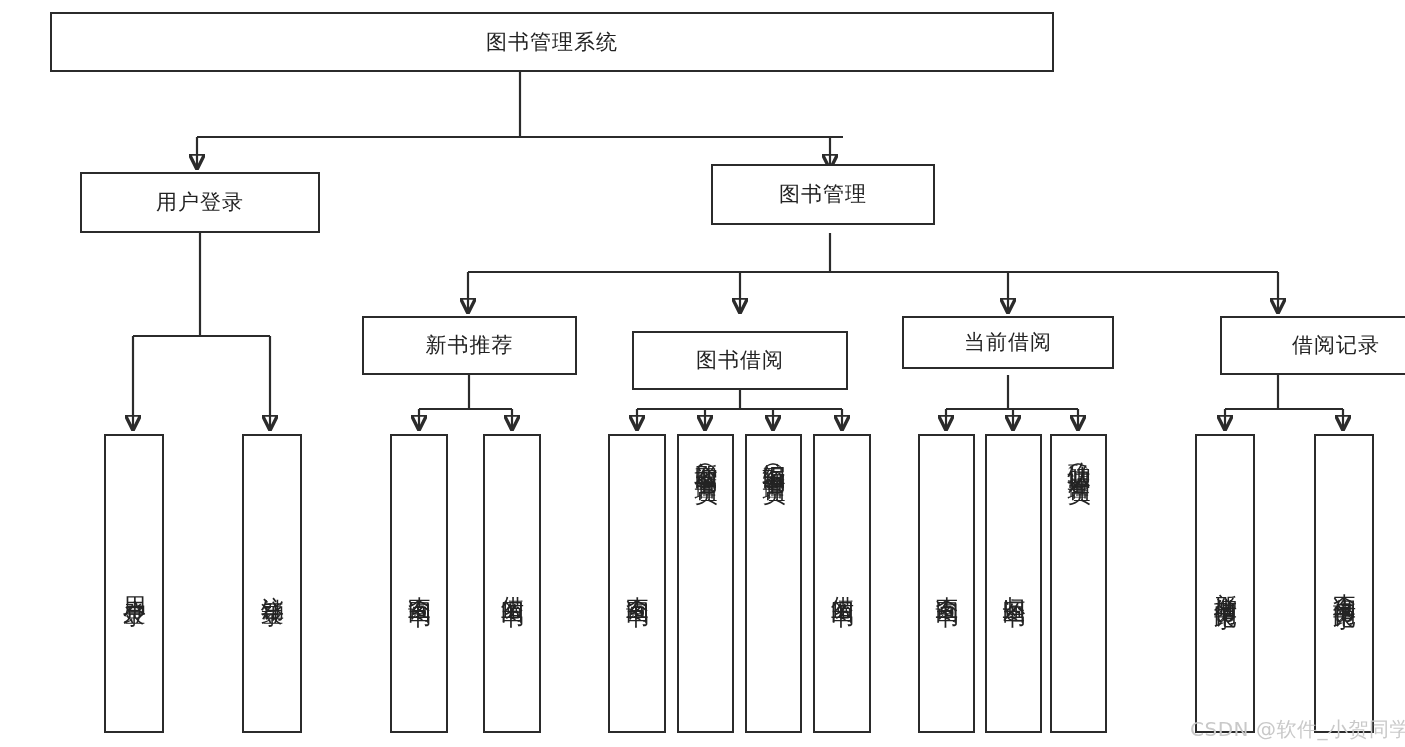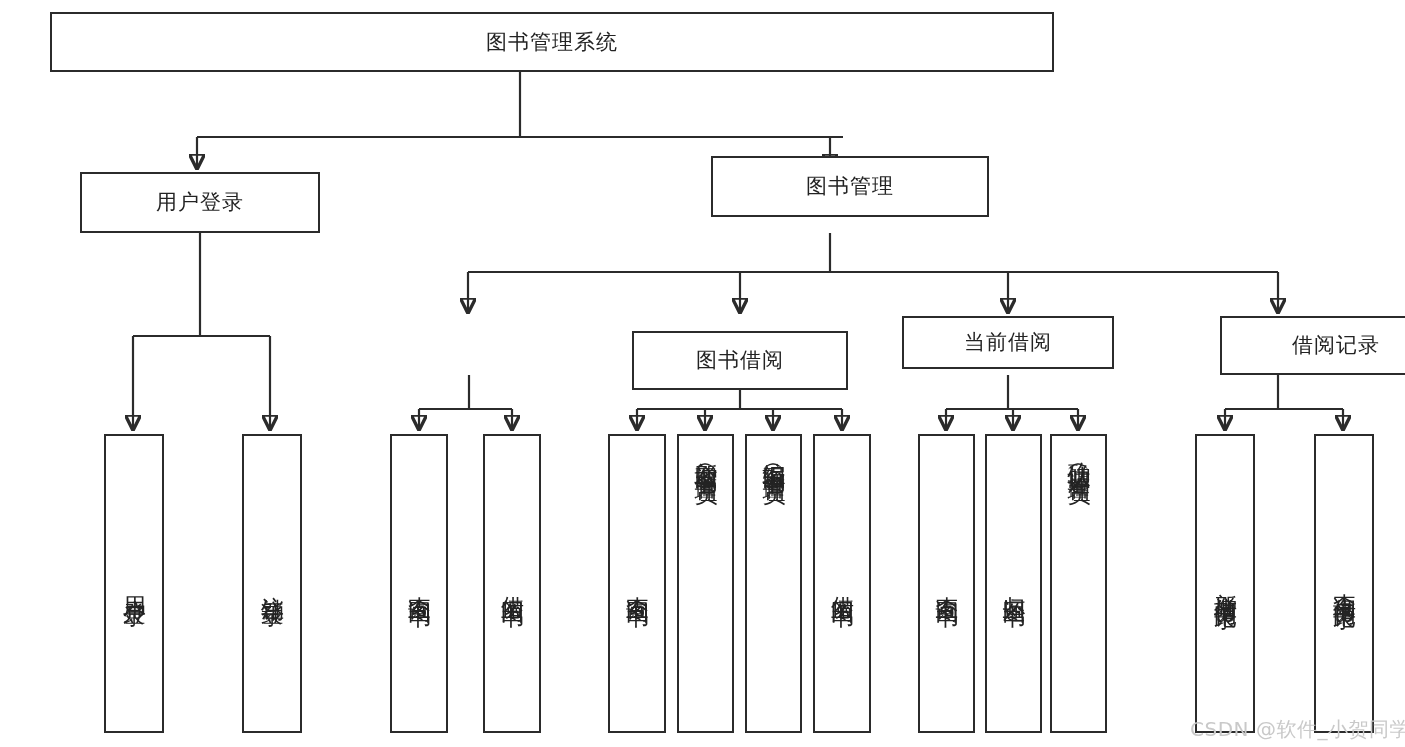--- a/index.html
+++ b/index.html
@@ -107,24 +107,27 @@
   </svg>
 
   <div class="node horiz root" style="left:18px;top:12px;width:1004px;height:60px;margin-left:32px;">
     <span class="node-label">图书管理系统</span>
   </div>
 
   <div class="node horiz" style="left:80px;top:172px;width:240px;height:61px;">
     <span class="node-label">用户登录</span>
   </div>
 
-  <div class="node horiz" style="left:711px;top:156px;width:278px;height:61px;text-align:center;">
+  <div class="node horiz" style="left:711px;top:164px;width:224px;height:61px;text-align:center;">
     <span class="node-label">图书管理</span>
   </div>
 
+  <div class="node horiz" style="left:362px;top:316px;width:215px;height:59px;">
+    <span class="node-label">新书推荐</span>
+  </div>
 
   <div class="node horiz" style="left:632px;top:316px;width:216px;height:59px;margin-top:15px;">
     <span class="node-label">图书借阅</span>
   </div>
 
   <div class="node horiz" style="left:902px;top:316px;width:212px;height:53px;">
     <span class="node-label">当前借阅</span>
   </div>
 
   <div class="node horiz" style="left:1172px;top:316px;width:232px;height:59px;margin-left:48px;">

